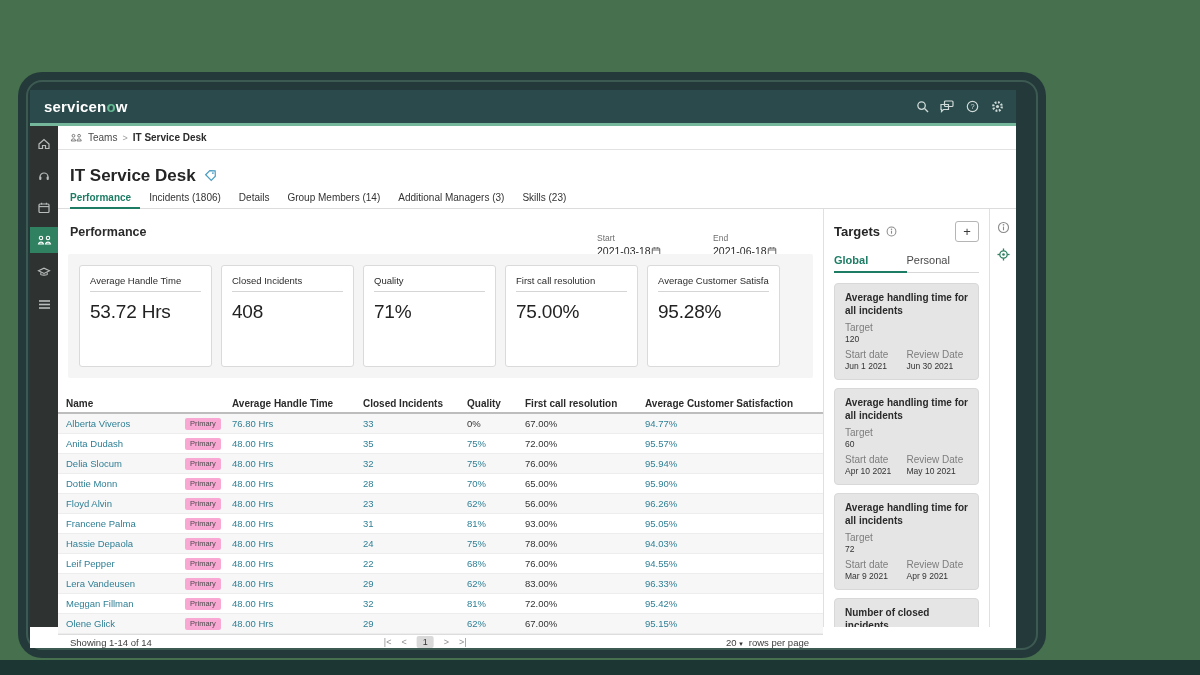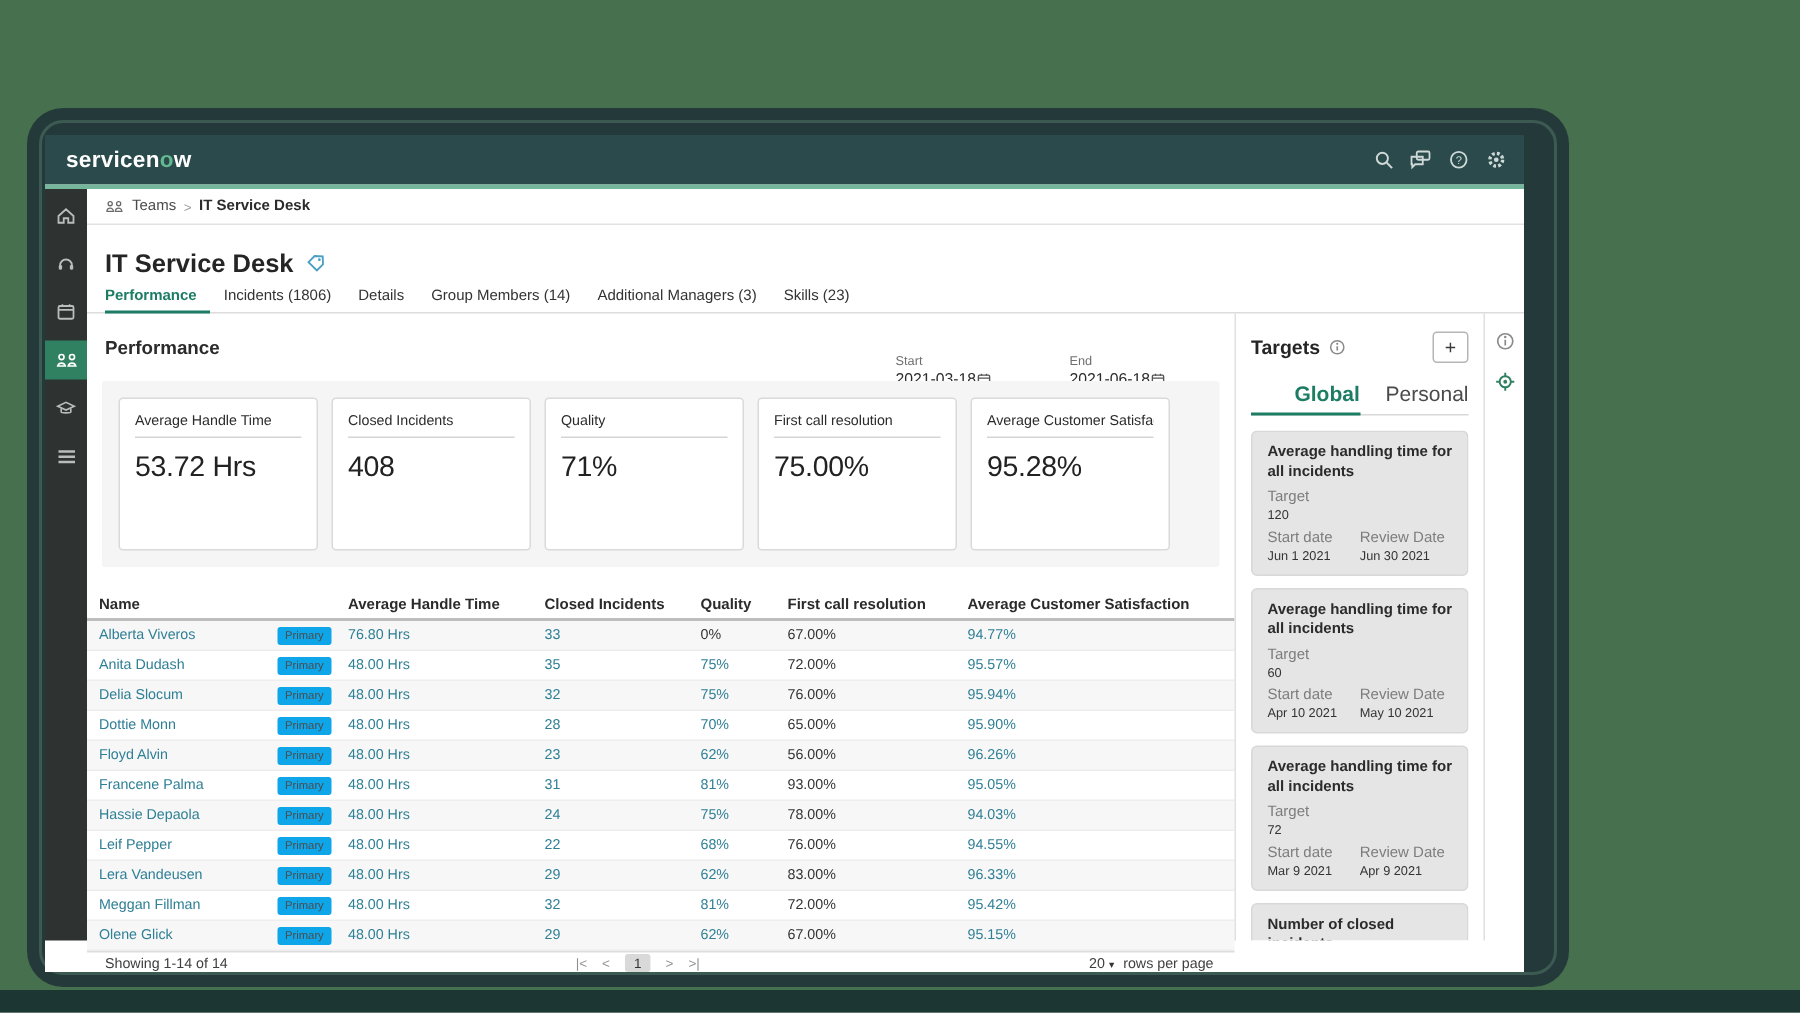--- a/index.html
+++ b/index.html
@@ -44,53 +44,53 @@
   .tab:first-child { padding-left:0; }
   .tab.active { color:#1d7d64; font-weight:bold; }
   .tab.active::after { content:''; position:absolute; left:0; right:0; bottom:-1px; height:2px; background:#1d7d64; }
 
   .main-row { flex:1; display:flex; min-height:0; }
   .main-col { flex:1; display:flex; flex-direction:column; min-width:0; }
 
   .perf-row { height:45px; display:flex; justify-content:space-between; align-items:center; padding:0 14px 0 12px; flex-shrink:0; }
   .perf-heading { font-size:12.5px; font-weight:bold; color:#2b2b2b; }
   .date-fields { display:flex; gap:20px; }
-  .date-field { width:96px; border-bottom:1px solid #0369a1; padding-bottom:2px;margin-top:34px; }
+  .date-field { width:96px; border-bottom:6px solid #0369a1; padding-bottom:2px;margin-top:34px; }
   .date-label { font-size:8.5px; color:#6f6f6f; margin-bottom:2px; }
   .date-value-row { display:flex; justify-content:flex-start; align-items:center; }
   .date-value { font-size:10.5px; color:#2b2b2b; }
 
   .kpi-strip { margin:0 10px; background:#f5f5f5; border-radius:2px; padding:11px; display:flex; gap:9px; height:124px; flex-shrink:0; }
   .kpi-card { width:133px; background:#fff; border:1px solid #dadada; border-radius:3px; padding:9px 10px; flex-shrink:0; }
   .kpi-label { font-size:9.5px; color:#2b2b2b; padding-bottom:5px; border-bottom:1px solid #d5d5d5; white-space:nowrap; overflow:hidden; }
   .kpi-value { font-size:19px; color:#222; margin-top:9px; letter-spacing:-.2px; }
 
   .table-wrap { margin-top:16px; flex-shrink:0; }
   .thead, .trow { display:grid; grid-template-columns:119px 47px 131px 104px 58px 120px 1fr; padding-left:8px; align-items:center; }
   .thead { height:20px; border-bottom:2px solid #bdbdbd; font-size:10px; font-weight:bold; color:#2b2b2b; }
   .trow { height:20px; border-bottom:1px solid #ededed; font-size:9.5px; }
   .tbody .trow:nth-child(odd) { background:#f7f7f7; }
   .link { color:#2f7f95; }
   .dark { color:#333; }
-  .badge { display:inline-block; background:#0ea5e9; color:#4c4c4c; font-size:7.5px; padding:1.5px 5px; border-radius:2px; line-height:1.2; }
+  .badge { display:inline-block; background:#f9a8d4; color:#4c4c4c; font-size:7.5px; padding:1.5px 5px; border-radius:2px; line-height:1.2; }
 
   .table-footer { flex:1; min-height:15px; border-top:1px solid #ddd; display:flex; align-items:center; justify-content:space-between; padding:0 14px 0 12px; font-size:9.5px; color:#3f3f3f; position:relative; }
   .pager { position:absolute; left:48%; transform:translateX(-50%); display:flex; align-items:center; gap:10px; color:#8f8f8f; font-size:9px; }
   .page-box { background:#d9d9d9; color:#333; padding:1px 6px; border-radius:2px; }
   .page-size { display:flex; gap:6px; align-items:center; }
   .page-size .caret { font-size:7px; color:#333; }
 
   
   .targets { width:166px; border-left:1px solid #e0e0e0; padding:12px 10px 0; display:flex; flex-direction:column; overflow:hidden; flex-shrink:0; }
   .targets-head { display:flex; align-items:center; flex-shrink:0; }
   .targets-title { font-size:13px; font-weight:bold; color:#252525; }
   .targets-info { margin-left:6px; display:flex; }
   .add-btn { margin-left:auto; width:24px; height:21px; border:1px solid #b5b5b5; border-radius:3px; display:flex; align-items:center; justify-content:center; font-size:13px; color:#3a3a3a; background:#fff; }
   .targets-tabs { display:flex; margin-top:8px; border-bottom:1px solid #d8d8d8; flex-shrink:0; }
-  .ttab { flex:1; text-align:right; font-size:14px; padding:4px 0 6px; color:#4a4a4a; position:relative; }
+  .ttab { flex:1; text-align:left; font-size:11px; padding:4px 0 6px; color:#4a4a4a; position:relative; }
   .ttab.active { color:#1d7d64; font-weight:bold; }
   .ttab.active::after { content:''; position:absolute; left:0; right:0; bottom:-1px; height:2px; background:#1d7d64; }
   .target-cards { margin-top:10px; display:flex; flex-direction:column; gap:8px; overflow:hidden; flex:1; }
   .tcard { border:1px solid #d8d8d8; border-radius:4px; padding:8px 10px; flex-shrink:0; background:#e5e5e5; }
   .tcard-title { font-size:10px; font-weight:bold; color:#2b2b2b; line-height:1.25; margin-bottom:5px; }
   .tcard-label { font-size:10px; color:#7d7d7d; }
   .tcard-value { font-size:8.5px; color:#333; margin-top:1px; }
   .tcard-target { margin-bottom:5px; }
   .tcard-dates { display:flex; }
   .tcard-dates > div { flex:1; }

